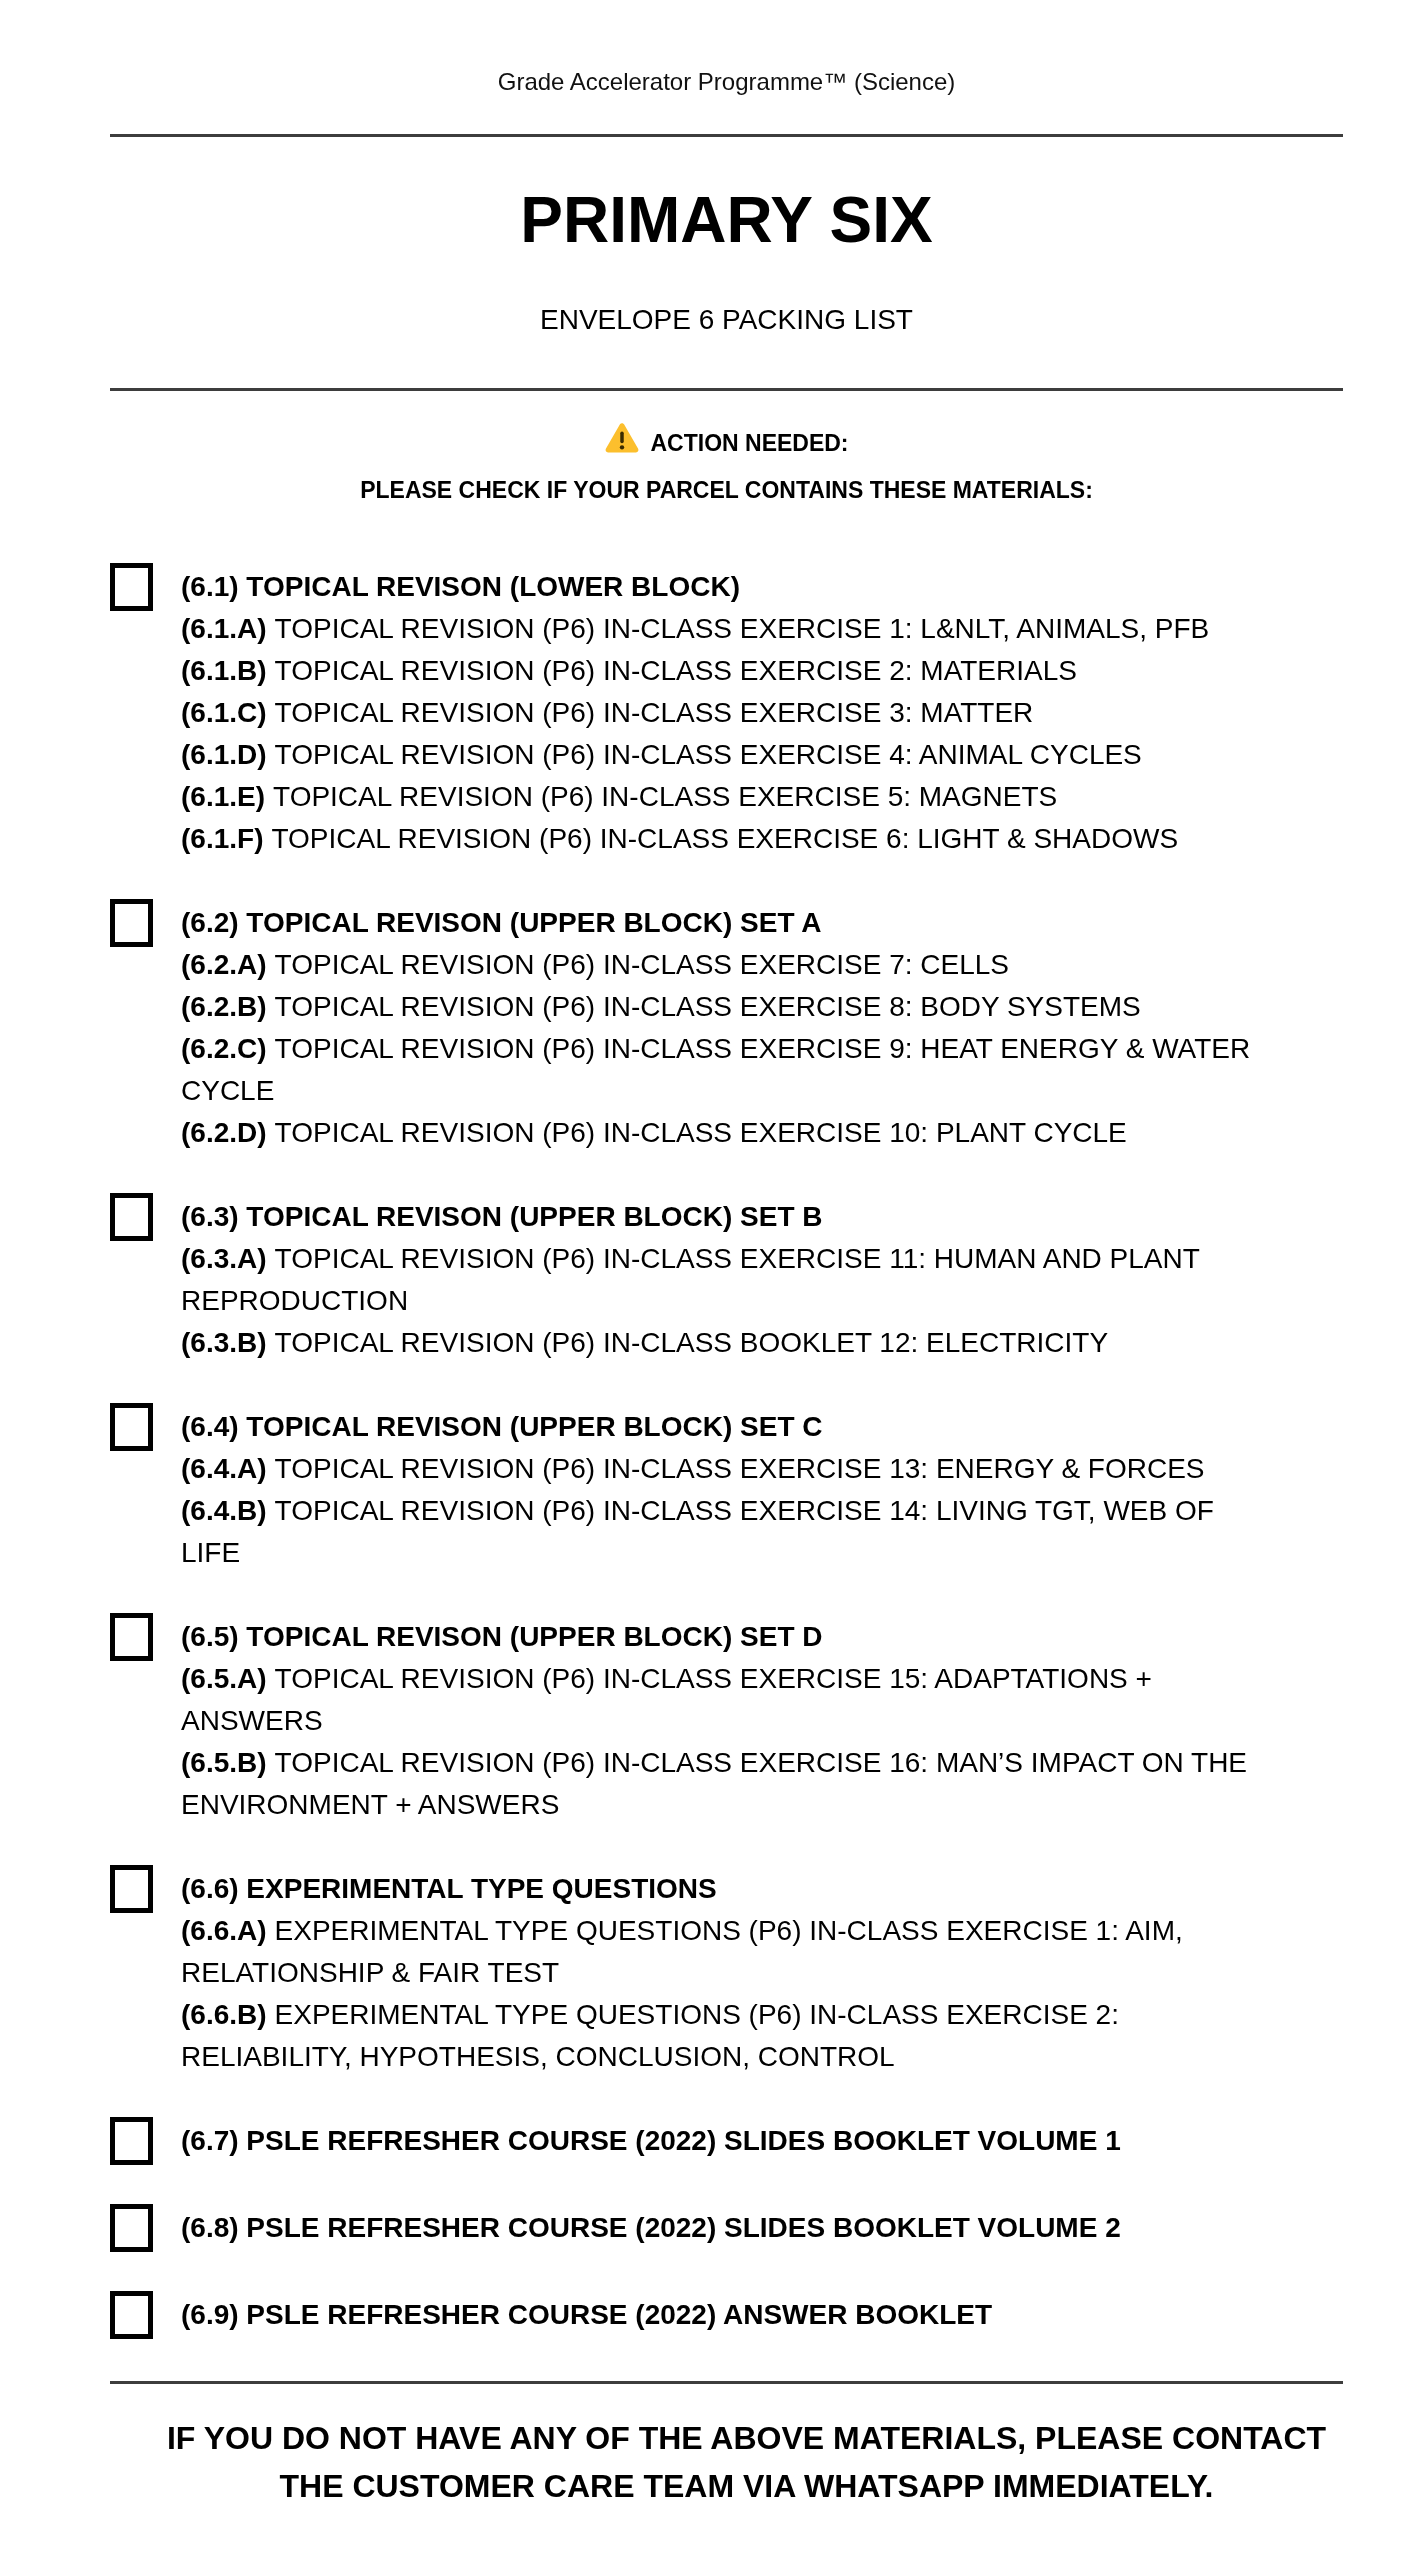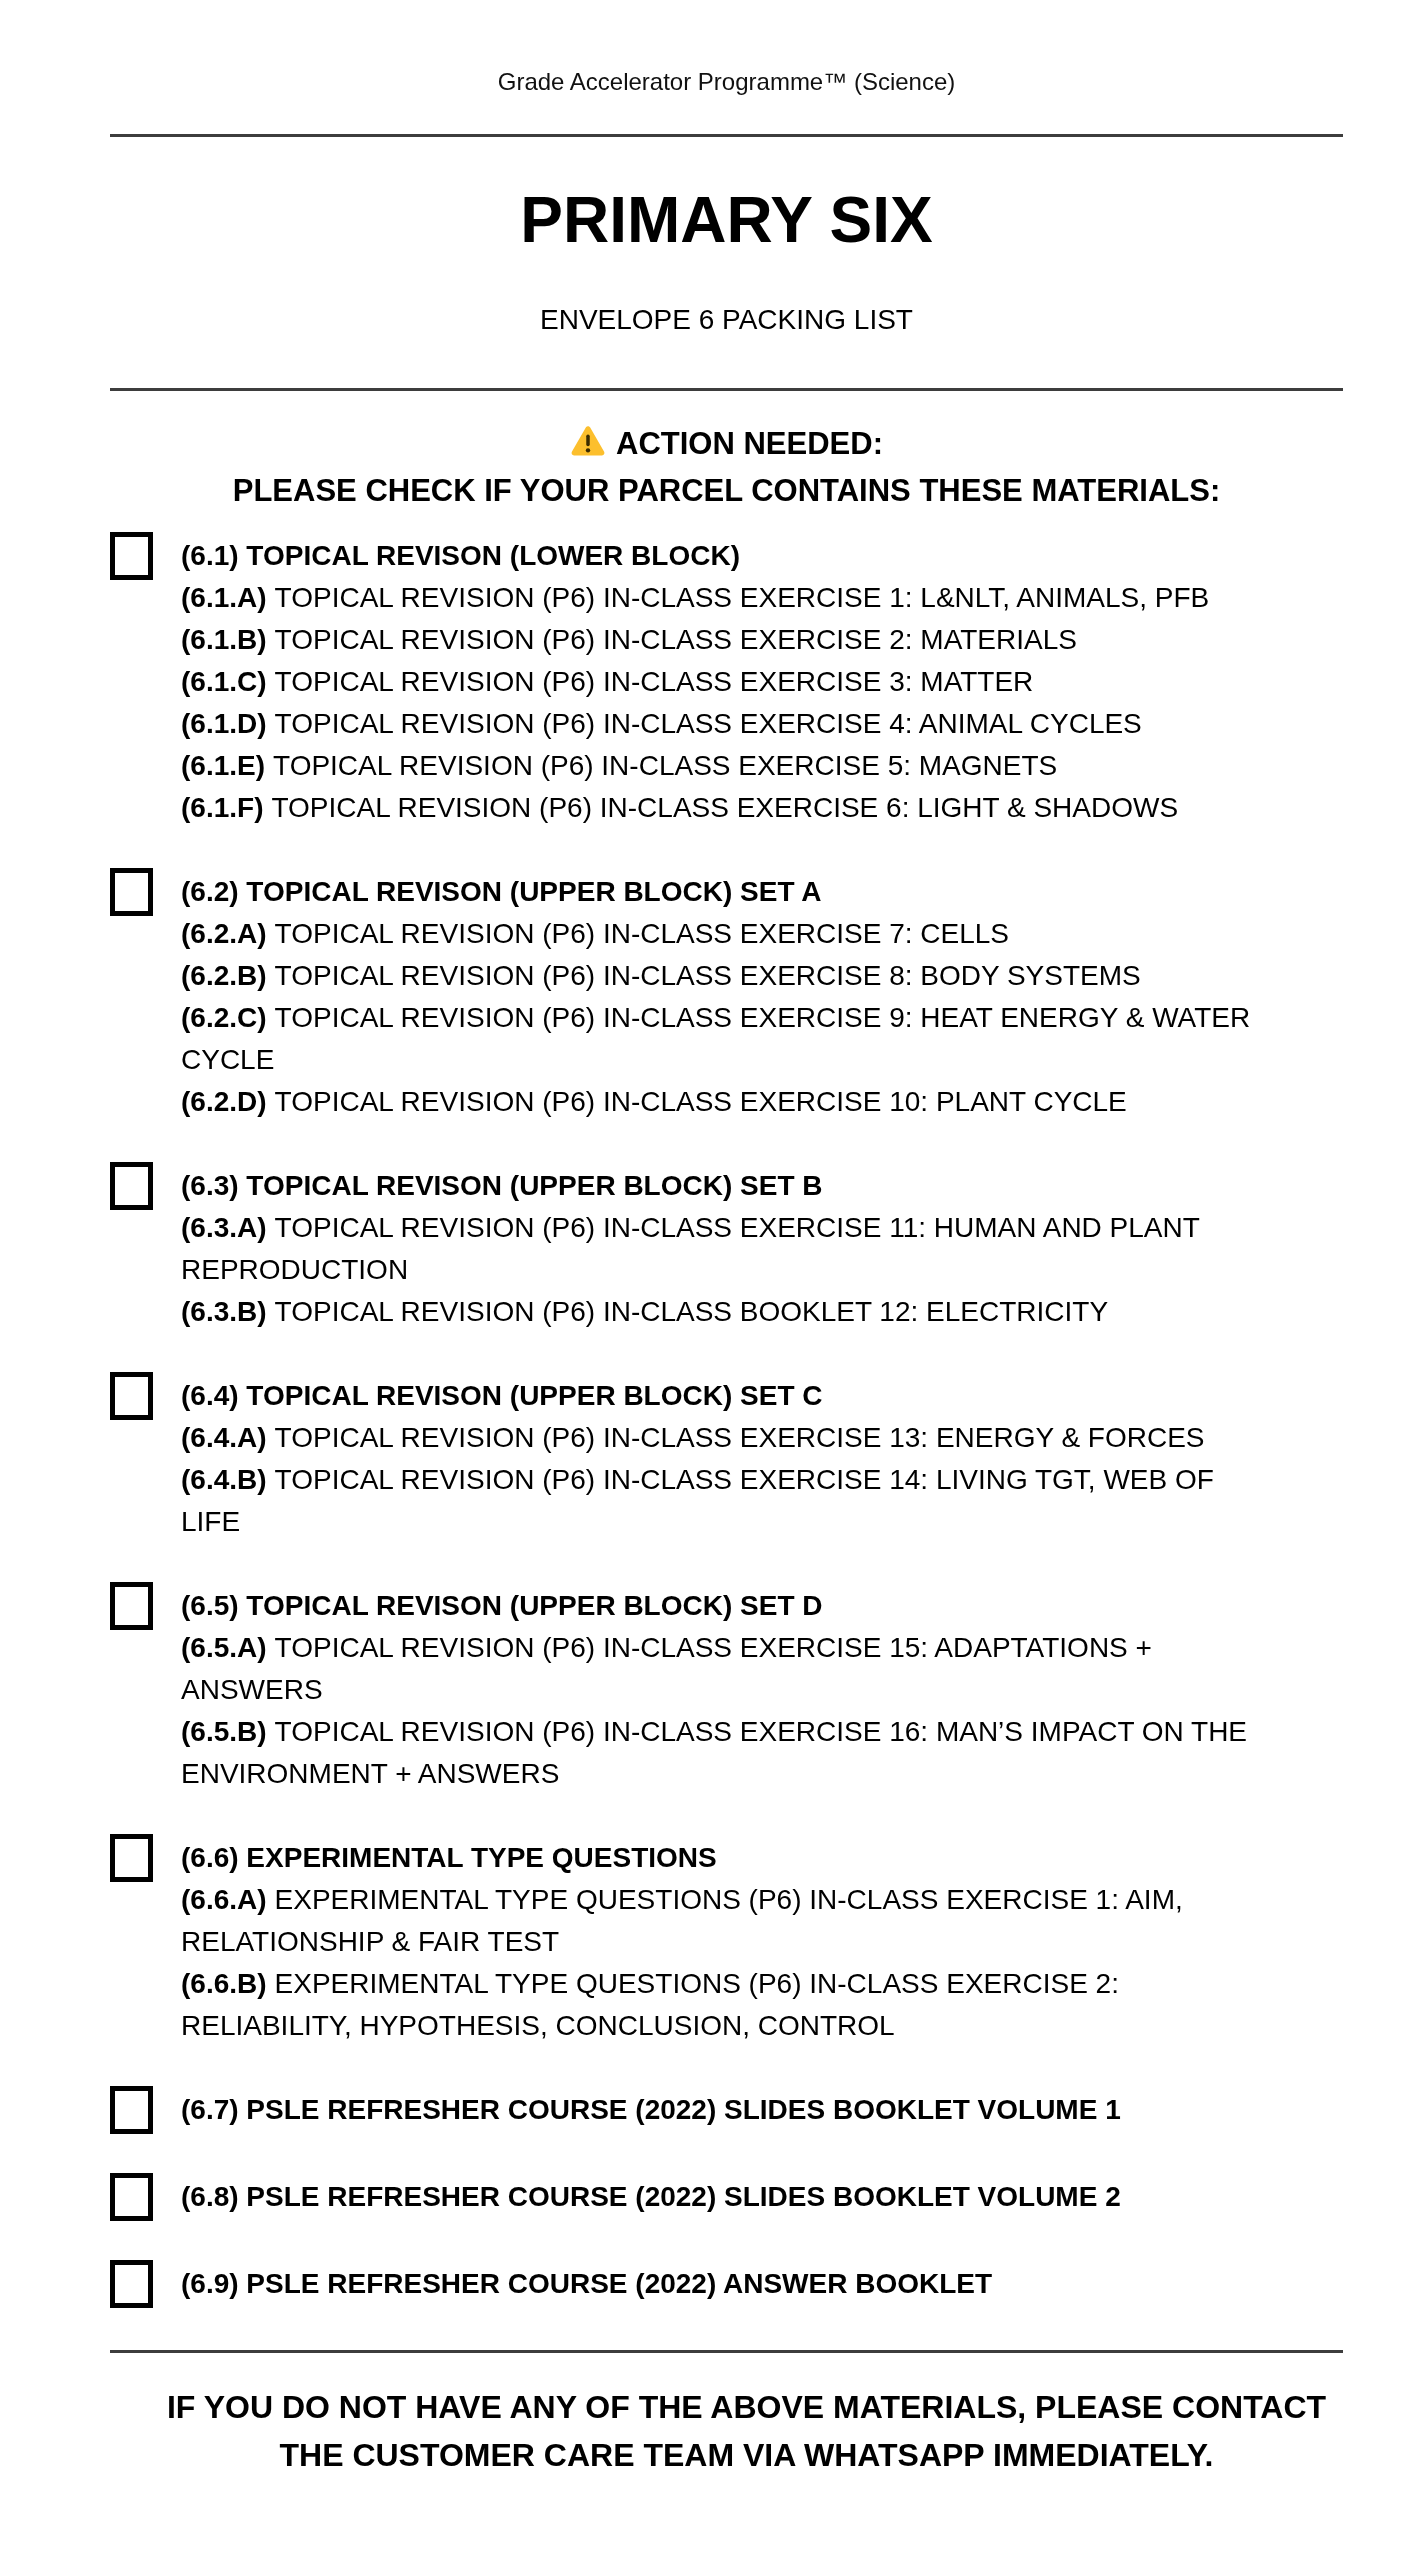--- a/index.html
+++ b/index.html
@@ -42,31 +42,31 @@
     text-align: center;
     font-size: 28px;
     line-height: 40px;
     font-weight: 400;
   }
 
   .notice {
     margin-top: 29px;
     text-align: center;
     font-weight: 700;
-    font-size: 31px;
+    font-size: 23px;
     line-height: 47px;
   }
   .warn-icon {
     width: 36px;
     height: 32px;
     vertical-align: -3px;
     margin-right: 10px;
   }
 
-  .materials { margin-top: 21px; }
+  .materials { margin-top: 52px; }
   .material {
     display: flex;
     align-items: flex-start;
     gap: 28px;
     margin-bottom: 42px;
   }
   .checkbox {
     flex: 0 0 auto;
     width: 43px;
     height: 48px;

